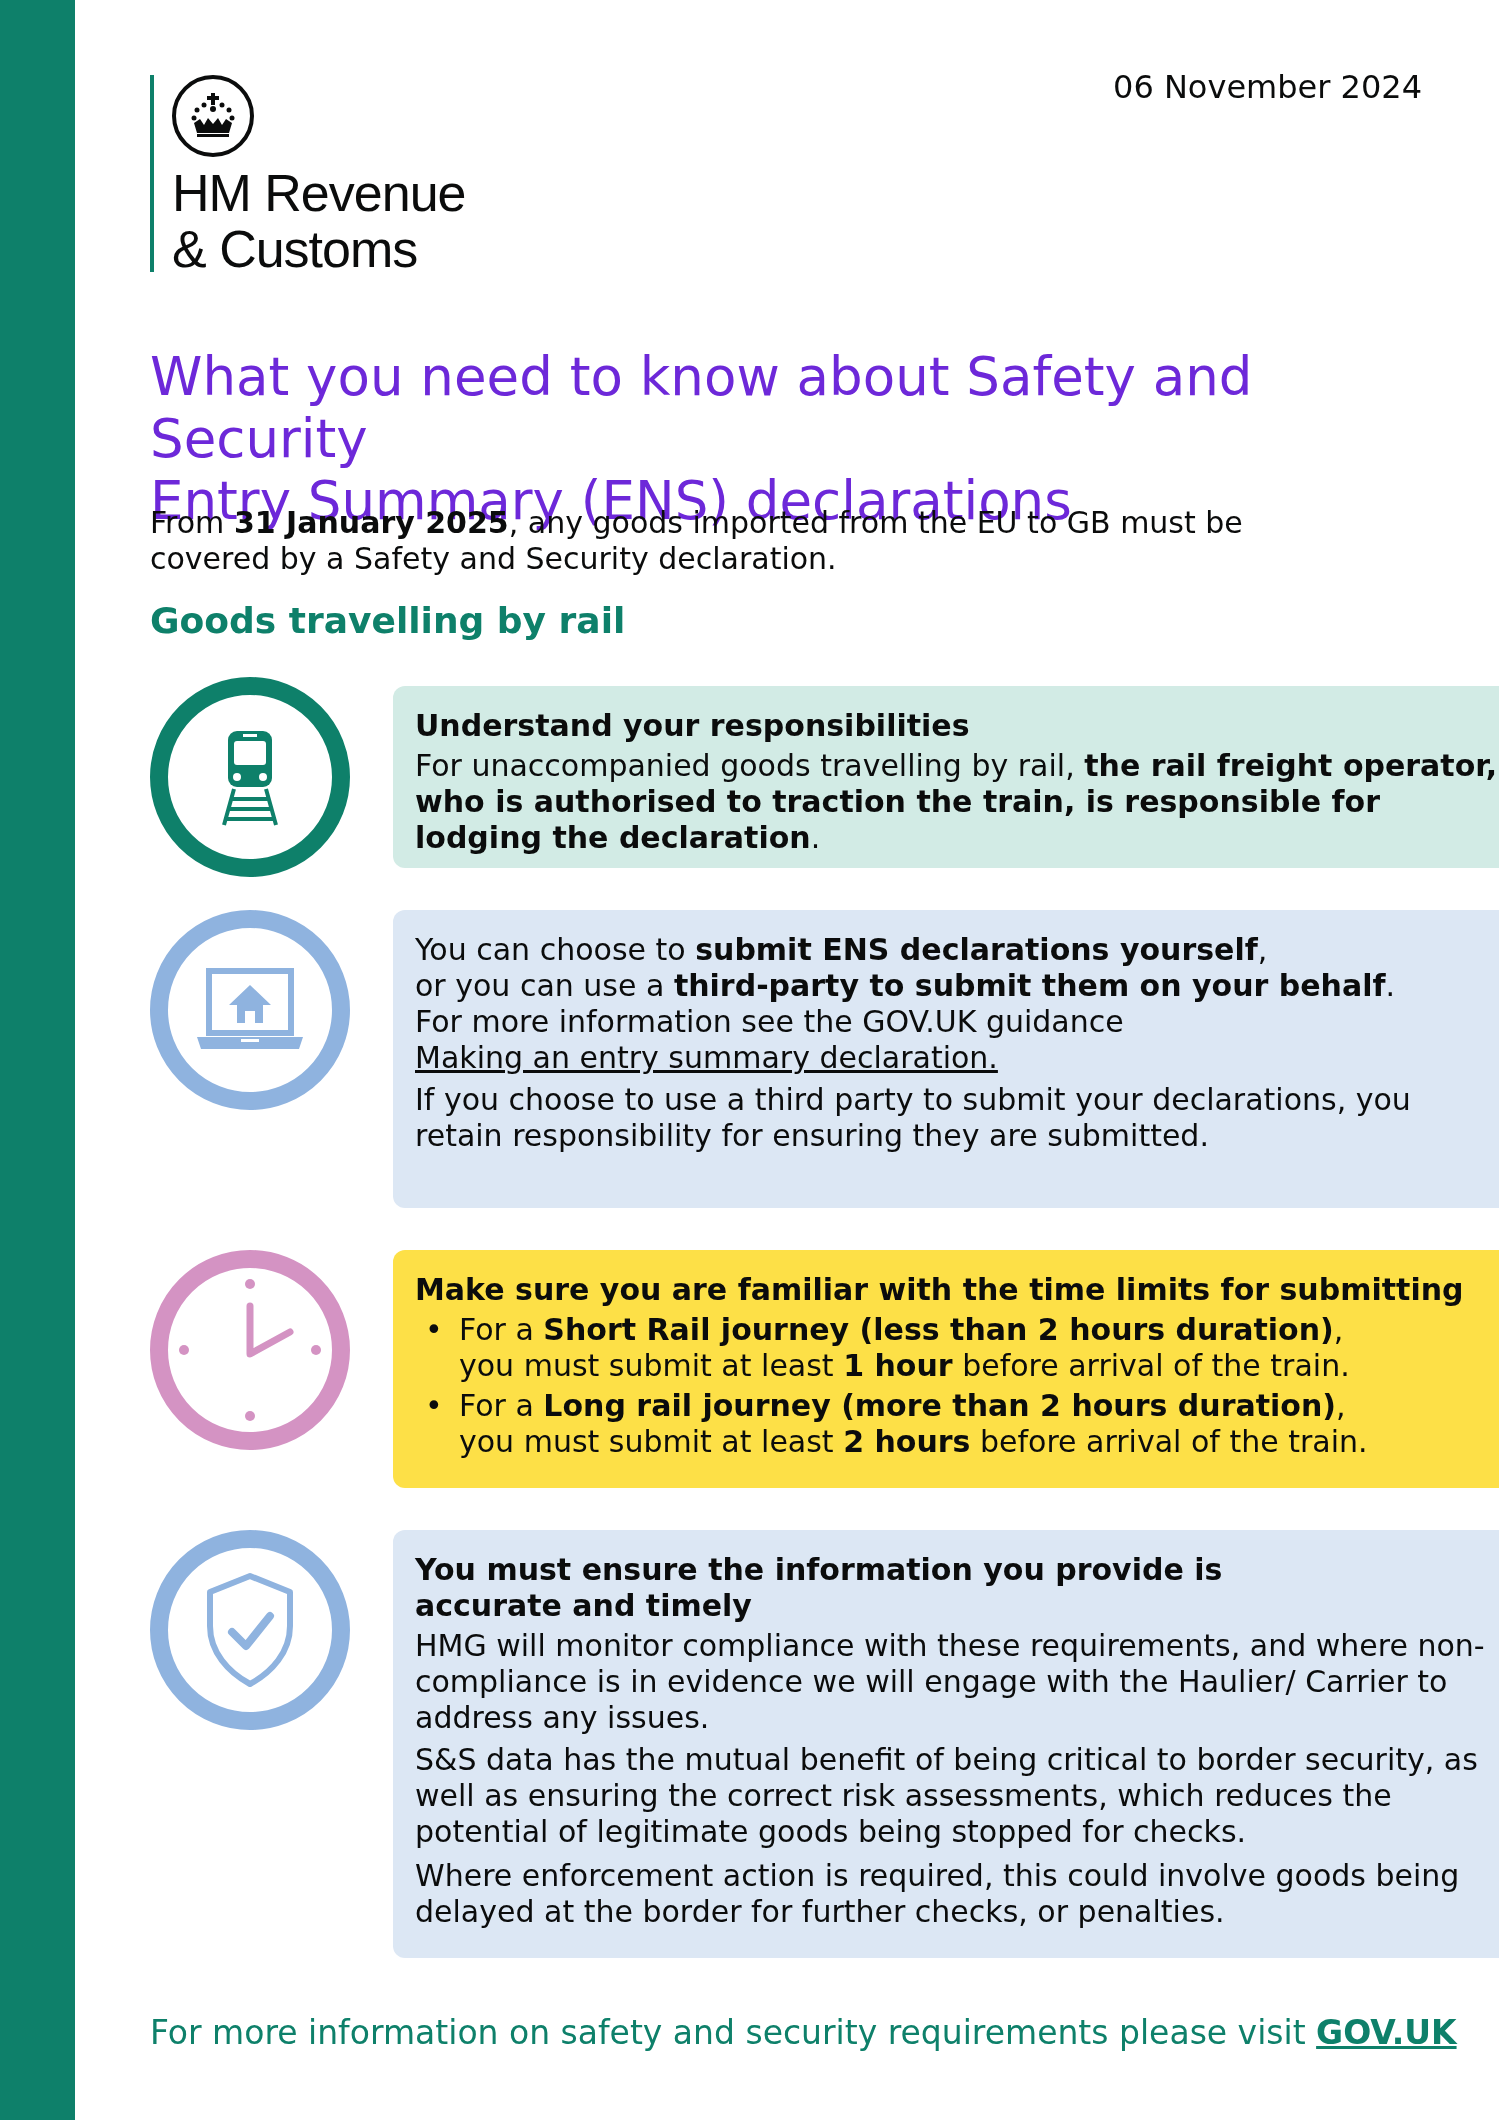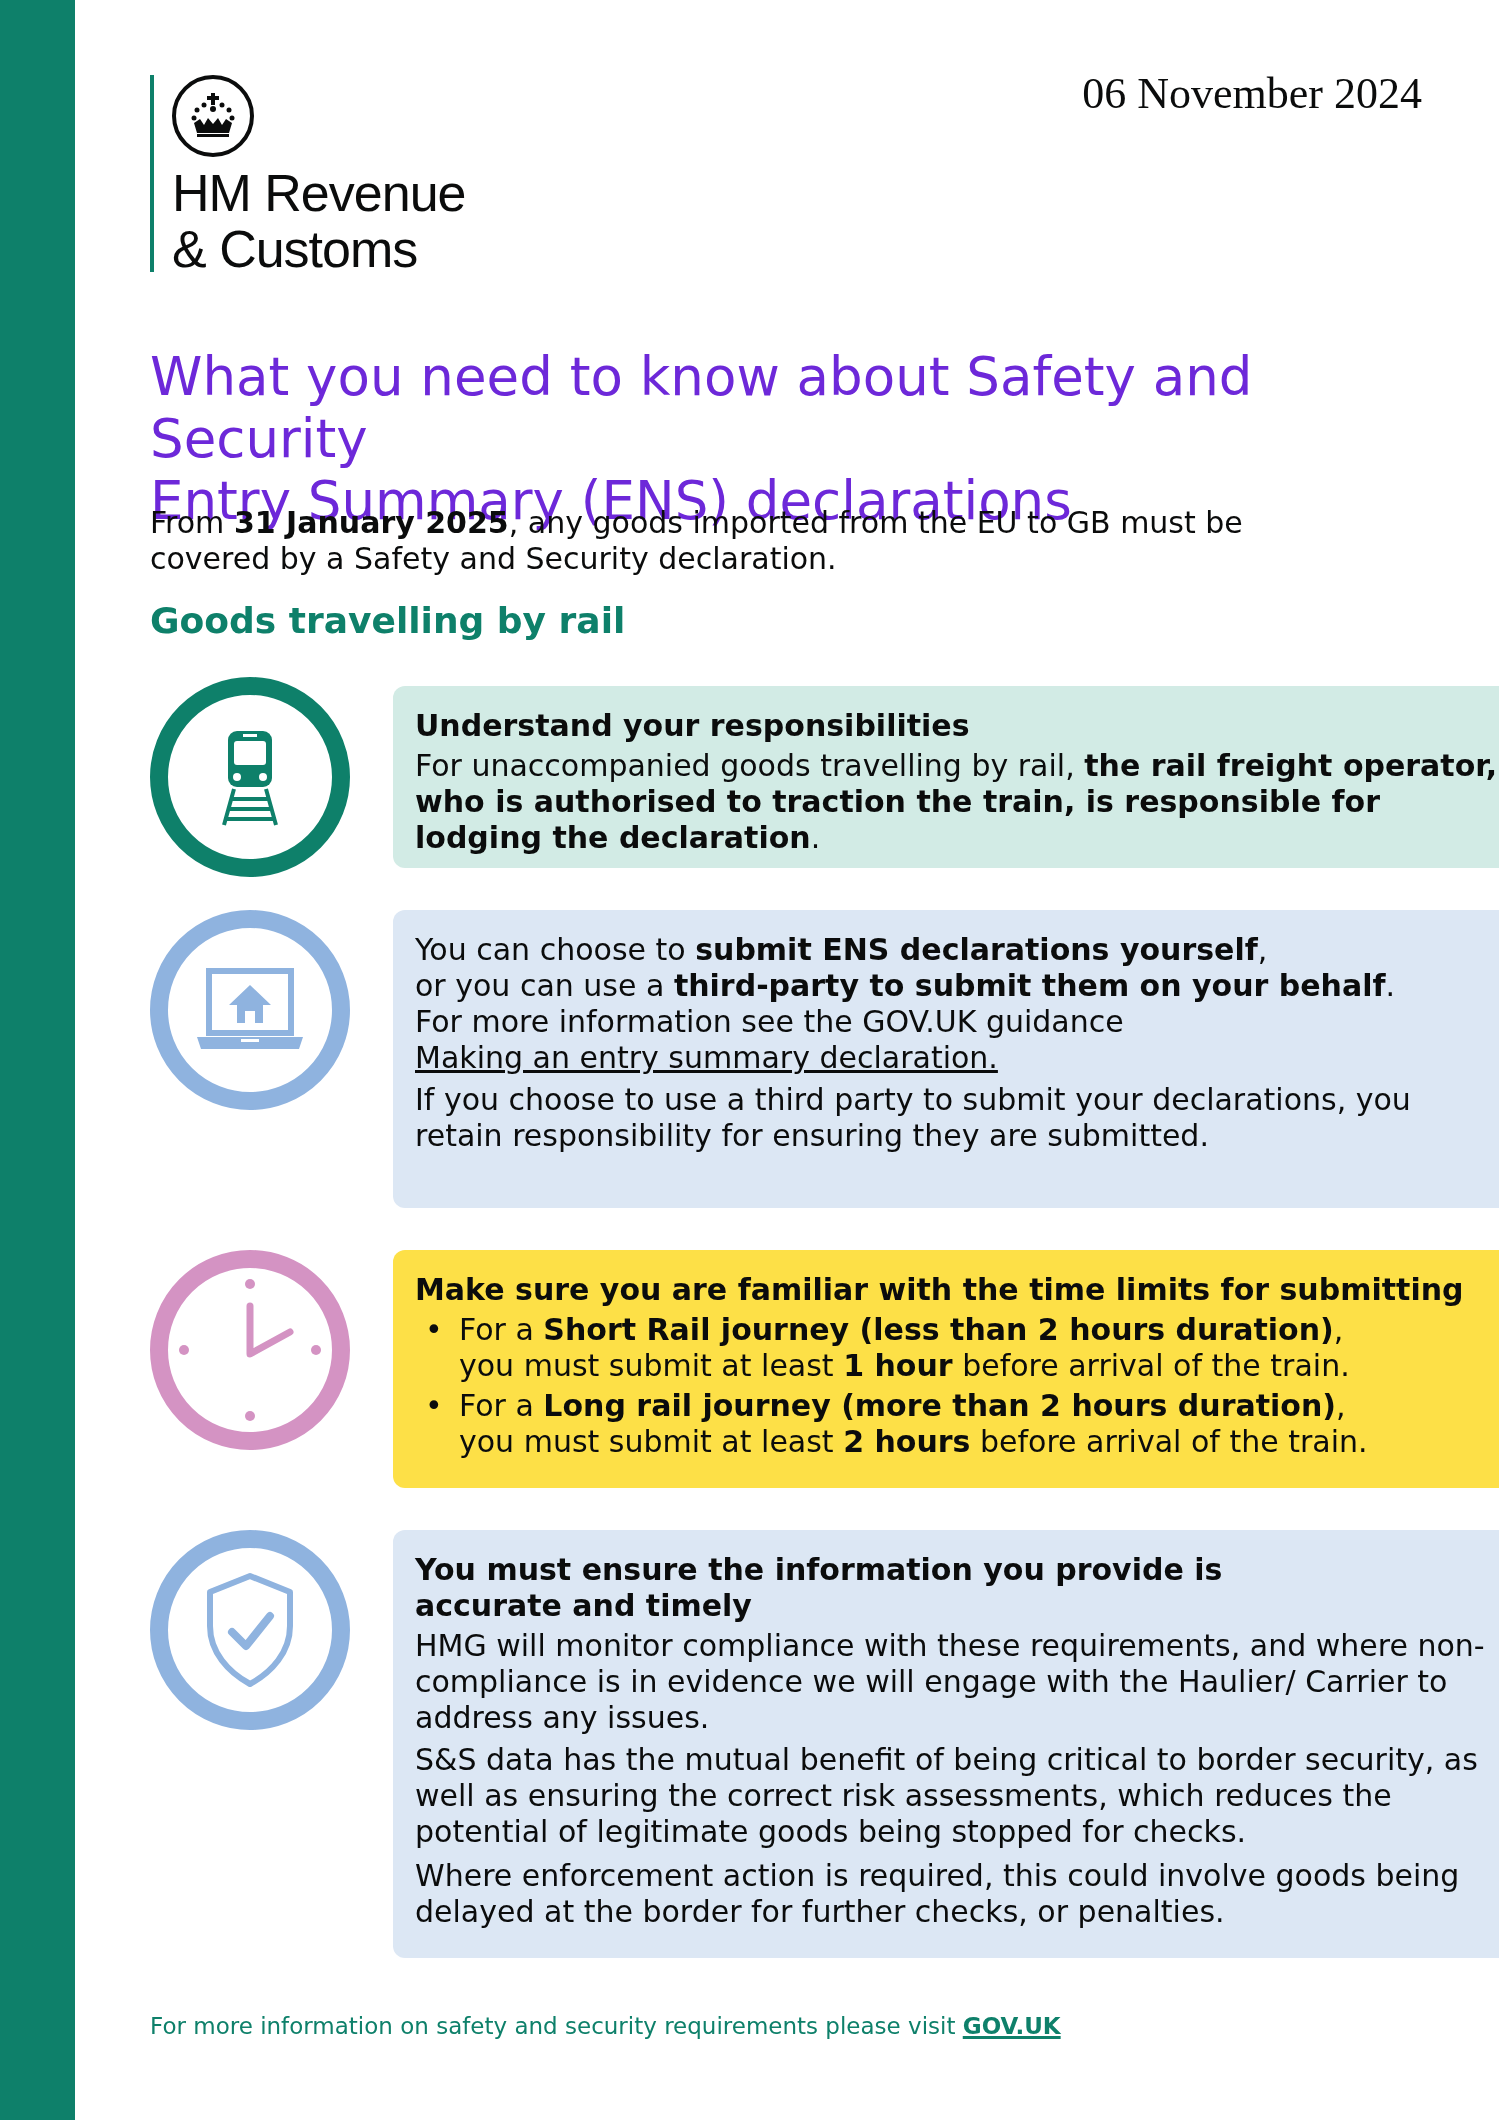--- a/index.html
+++ b/index.html
@@ -1,37 +1,37 @@
 <!DOCTYPE html>
 <html><head>
 <meta charset="utf-8">
 <style>
   html, body { margin:0; padding:0; }
   body { width:1499px; height:2120px; position:relative; background:#ffffff; font-family:"DejaVu Sans", sans-serif; color:#0b0c0c; overflow:hidden; }
   .sidebar { position:absolute; left:0; top:0; width:75px; height:2120px; background:#0e806a; }
   .logo { position:absolute; left:150px; top:75px; height:197px; border-left:4px solid #0e806a; padding-left:18px; }
   .crest { width:82px; height:82px; border:4px solid #0b0c0c; border-radius:50%; box-sizing:border-box; display:flex; align-items:center; justify-content:center; }
   .logo-text { font-family:"Liberation Sans", sans-serif; font-size:52px; line-height:56px; margin-top:8px; letter-spacing:-1px; }
-  .date { position:absolute; right:77px; top:68px; font-size:44px;font-family:Liberation Serif, serif; }
+  .date { position:absolute; right:77px; top:68px; font-size:32px; }
   .title { position:absolute; left:150px; top:346px; width:1290px; font-size:53px; line-height:62px; color:#6d28d9; margin:0; font-weight:normal; }
   .intro { position:absolute; left:150px; top:505px; width:1200px; font-size:30px; line-height:36px; margin:0; }
   .subhead { position:absolute; left:150px; top:600px; font-size:36px; font-weight:bold; color:#0e806a; margin:0; }
   .icon { position:absolute; left:150px; width:200px; height:200px; border-radius:50%; box-sizing:border-box; border:18px solid; display:flex; align-items:center; justify-content:center; background:#fff; }
   .card { position:absolute; left:393px; width:1132px; border-radius:12px; box-sizing:border-box; padding:22px 22px 18px 22px; font-size:30px; line-height:36px; }
   .card h3 { margin:0 0 4px 0; font-size:30px; line-height:36px; }
   .card p { margin:0; }
   .card ul { margin:0; padding:0; list-style:none; }
   .card li { position:relative; padding-left:44px; margin-bottom:4px; }
   .card li::before { content:"•"; position:absolute; left:10px; top:0; }
   .c1 { top:686px; height:182px; background:#d2ebe5; }
   .c2 { top:910px; height:298px; background:#dce7f4; }
   .c3 { top:1250px; height:238px; background:#fde047; }
   .c4 { top:1530px; height:428px; background:#dce7f4; }
   a.link { color:#0b0c0c; text-decoration:underline; }
-  .footer { position:absolute; left:150px; top:2013px; font-size:23px; color:#0e806a; }
+  .footer { position:absolute; left:150px; top:2013px; font-size:33px; color:#0e806a; }
   .footer a { color:#0e806a; font-weight:bold; text-decoration:underline; text-decoration-thickness:3px; }
 </style>
 </head>
 <body>
 
 <div class="sidebar"></div>
 
 <div class="logo">
   <div class="crest">
     <svg width="54" height="54" viewBox="0 0 54 54">

